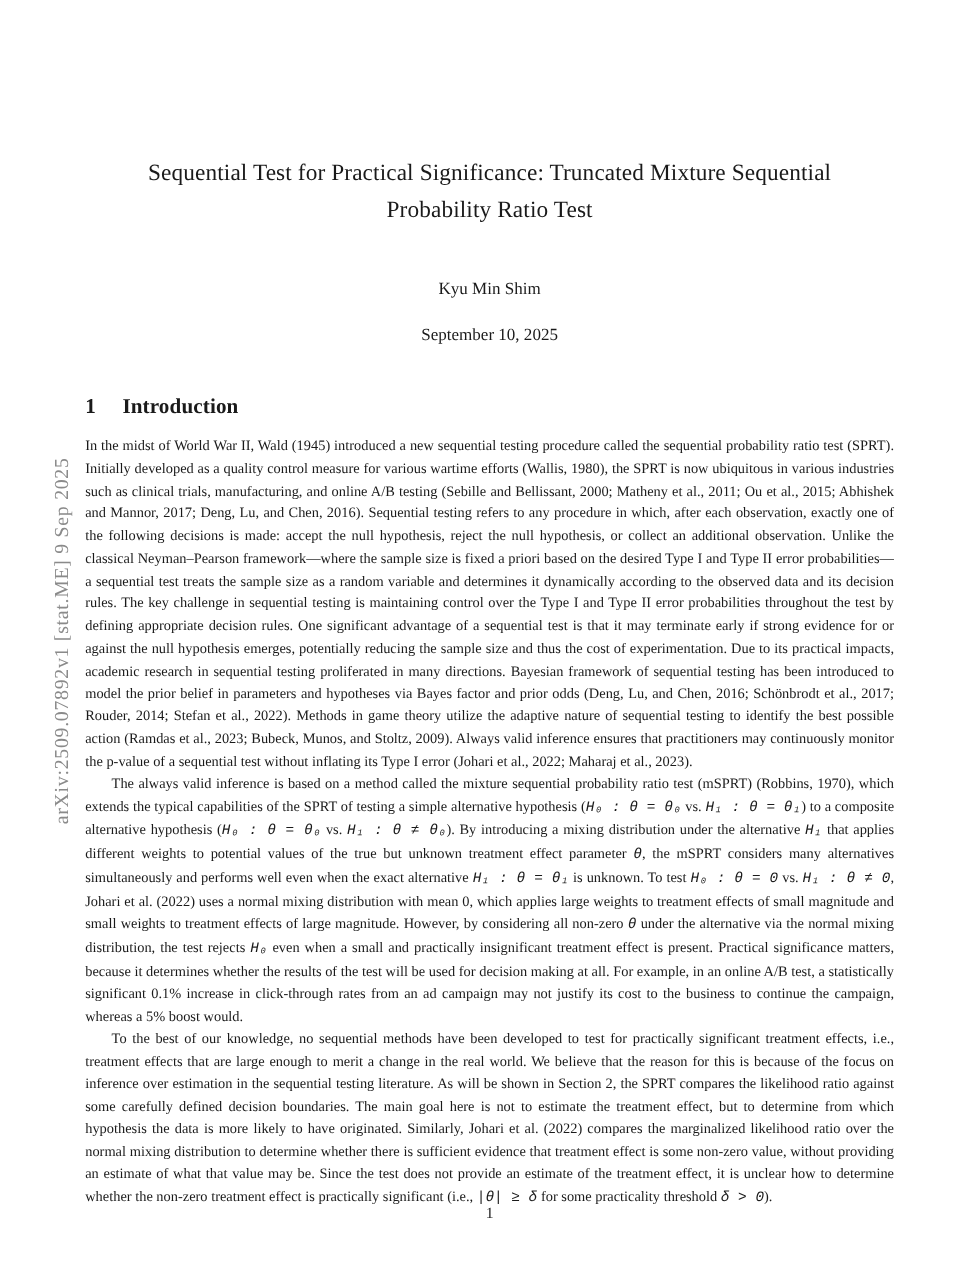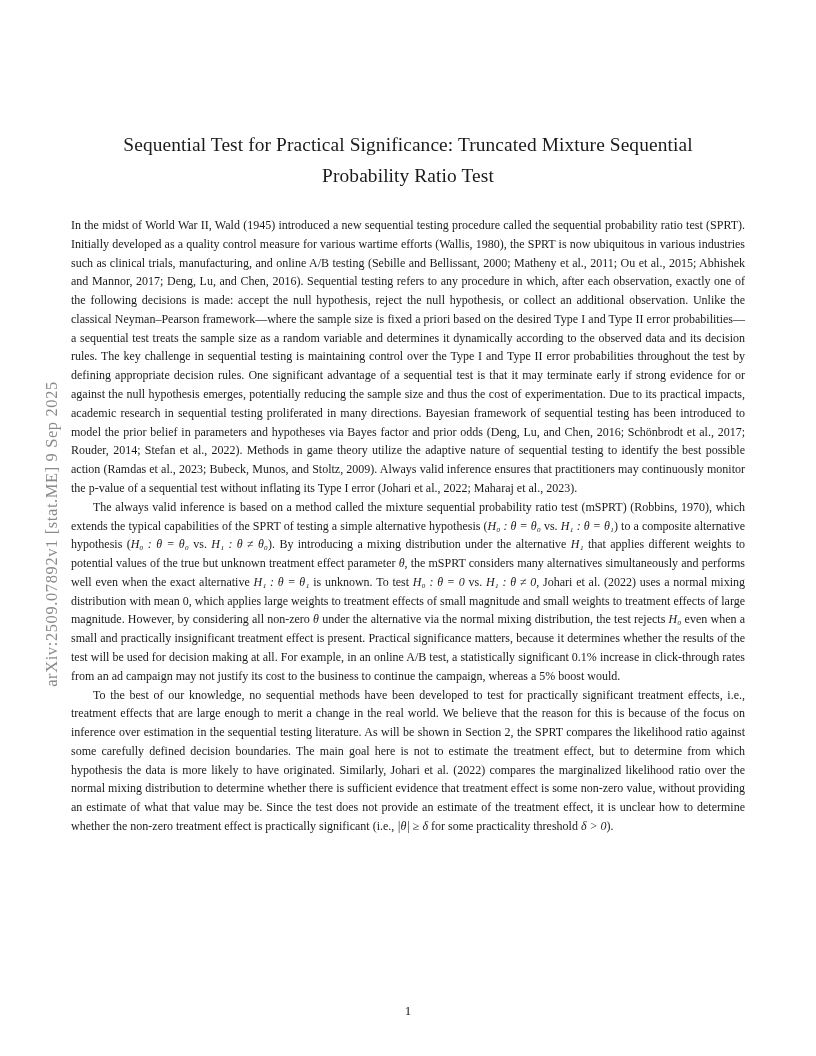--- a/index.html
+++ b/index.html
@@ -87,21 +87,21 @@
   p.body-par.first {
     padding-top: 13px;
     text-indent: 0;
   }
   p.body-par.cont {
     text-indent: 22px;
   }
 
   
   .mi {
-    font-family: Liberation Serif, serif;
+    font-family: Liberation Mono, monospace;
     font-style: italic;
   }
 
   .page-number {
     position: absolute;
     left: 0;
     top: 1003px;
     width: 816px;
     text-align: center;
     font-size: 13px;
@@ -111,22 +111,27 @@
 <body>
 
 <div class="page">
 
   <div class="arxiv-stamp">arXiv:2509.07892v1  [stat.ME]  9 Sep 2025</div>
 
   <div class="content">
 
     <h1 class="title">Sequential Test for Practical Significance: Truncated Mixture Sequential Probability Ratio Test</h1>
 
+    <div class="author">Kyu Min Shim</div>
 
+    <div class="date">September 10, 2025</div>
 
+    <h2 class="section-head">
+      <span class="secnum">1</span><span>Introduction</span>
+    </h2>
 
     <p class="body-par first">In the midst of World War II, Wald (1945) introduced a new sequential testing procedure called the sequential probability ratio test (SPRT). Initially developed as a quality control measure for various wartime efforts (Wallis, 1980), the SPRT is now ubiquitous in various industries such as clinical trials, manufacturing, and online A/B testing (Sebille and Bellissant, 2000; Matheny et al., 2011; Ou et al., 2015; Abhishek and Mannor, 2017; Deng, Lu, and Chen, 2016). Sequential testing refers to any procedure in which, after each observation, exactly one of the following decisions is made: accept the null hypothesis, reject the null hypothesis, or collect an additional observation. Unlike the classical Neyman–Pearson framework—where the sample size is fixed a priori based on the desired Type I and Type II error probabilities—a sequential test treats the sample size as a random variable and determines it dynamically according to the observed data and its decision rules. The key challenge in sequential testing is maintaining control over the Type I and Type II error probabilities throughout the test by defining appropriate decision rules. One significant advantage of a sequential test is that it may terminate early if strong evidence for or against the null hypothesis emerges, potentially reducing the sample size and thus the cost of experimentation. Due to its practical impacts, academic research in sequential testing proliferated in many directions. Bayesian framework of sequential testing has been introduced to model the prior belief in parameters and hypotheses via Bayes factor and prior odds (Deng, Lu, and Chen, 2016; Schönbrodt et al., 2017; Rouder, 2014; Stefan et al., 2022). Methods in game theory utilize the adaptive nature of sequential testing to identify the best possible action (Ramdas et al., 2023; Bubeck, Munos, and Stoltz, 2009). Always valid inference ensures that practitioners may continuously monitor the p-value of a sequential test without inflating its Type I error (Johari et al., 2022; Maharaj et al., 2023).</p>
 
     <p class="body-par cont">
       <span>The always valid inference is based on a method called the mixture sequential probability ratio test (mSPRT) (Robbins, 1970), which extends the typical capabilities of the SPRT of testing a simple alternative hypothesis (</span><span class="mi">H₀ : θ = θ₀</span><span> vs. </span><span class="mi">H₁ : θ = θ₁</span><span>) to a composite alternative hypothesis (</span><span class="mi">H₀ : θ = θ₀</span><span> vs. </span><span class="mi">H₁ : θ ≠ θ₀</span><span>). By introducing a mixing distribution under the alternative </span><span class="mi">H₁</span><span> that applies different weights to potential values of the true but unknown treatment effect parameter </span><span class="mi">θ</span><span>, the mSPRT considers many alternatives simultaneously and performs well even when the exact alternative </span><span class="mi">H₁ : θ = θ₁</span><span> is unknown. To test </span><span class="mi">H₀ : θ = 0</span><span> vs. </span><span class="mi">H₁ : θ ≠ 0</span><span>, Johari et al. (2022) uses a normal mixing distribution with mean 0, which applies large weights to treatment effects of small magnitude and small weights to treatment effects of large magnitude. However, by considering all non-zero </span><span class="mi">θ</span><span> under the alternative via the normal mixing distribution, the test rejects </span><span class="mi">H₀</span><span> even when a small and practically insignificant treatment effect is present. Practical significance matters, because it determines whether the results of the test will be used for decision making at all. For example, in an online A/B test, a statistically significant 0.1% increase in click-through rates from an ad campaign may not justify its cost to the business to continue the campaign, whereas a 5% boost would.</span>
     </p>
 
     <p class="body-par cont">
       <span>To the best of our knowledge, no sequential methods have been developed to test for practically significant treatment effects, i.e., treatment effects that are large enough to merit a change in the real world. We believe that the reason for this is because of the focus on inference over estimation in the sequential testing literature. As will be shown in Section 2, the SPRT compares the likelihood ratio against some carefully defined decision boundaries. The main goal here is not to estimate the treatment effect, but to determine from which hypothesis the data is more likely to have originated. Similarly, Johari et al. (2022) compares the marginalized likelihood ratio over the normal mixing distribution to determine whether there is sufficient evidence that treatment effect is some non-zero value, without providing an estimate of what that value may be. Since the test does not provide an estimate of the treatment effect, it is unclear how to determine whether the non-zero treatment effect is practically significant (i.e., </span><span class="mi">|θ| ≥ δ</span><span> for some practicality threshold </span><span class="mi">δ &gt; 0</span><span>).</span>
     </p>

